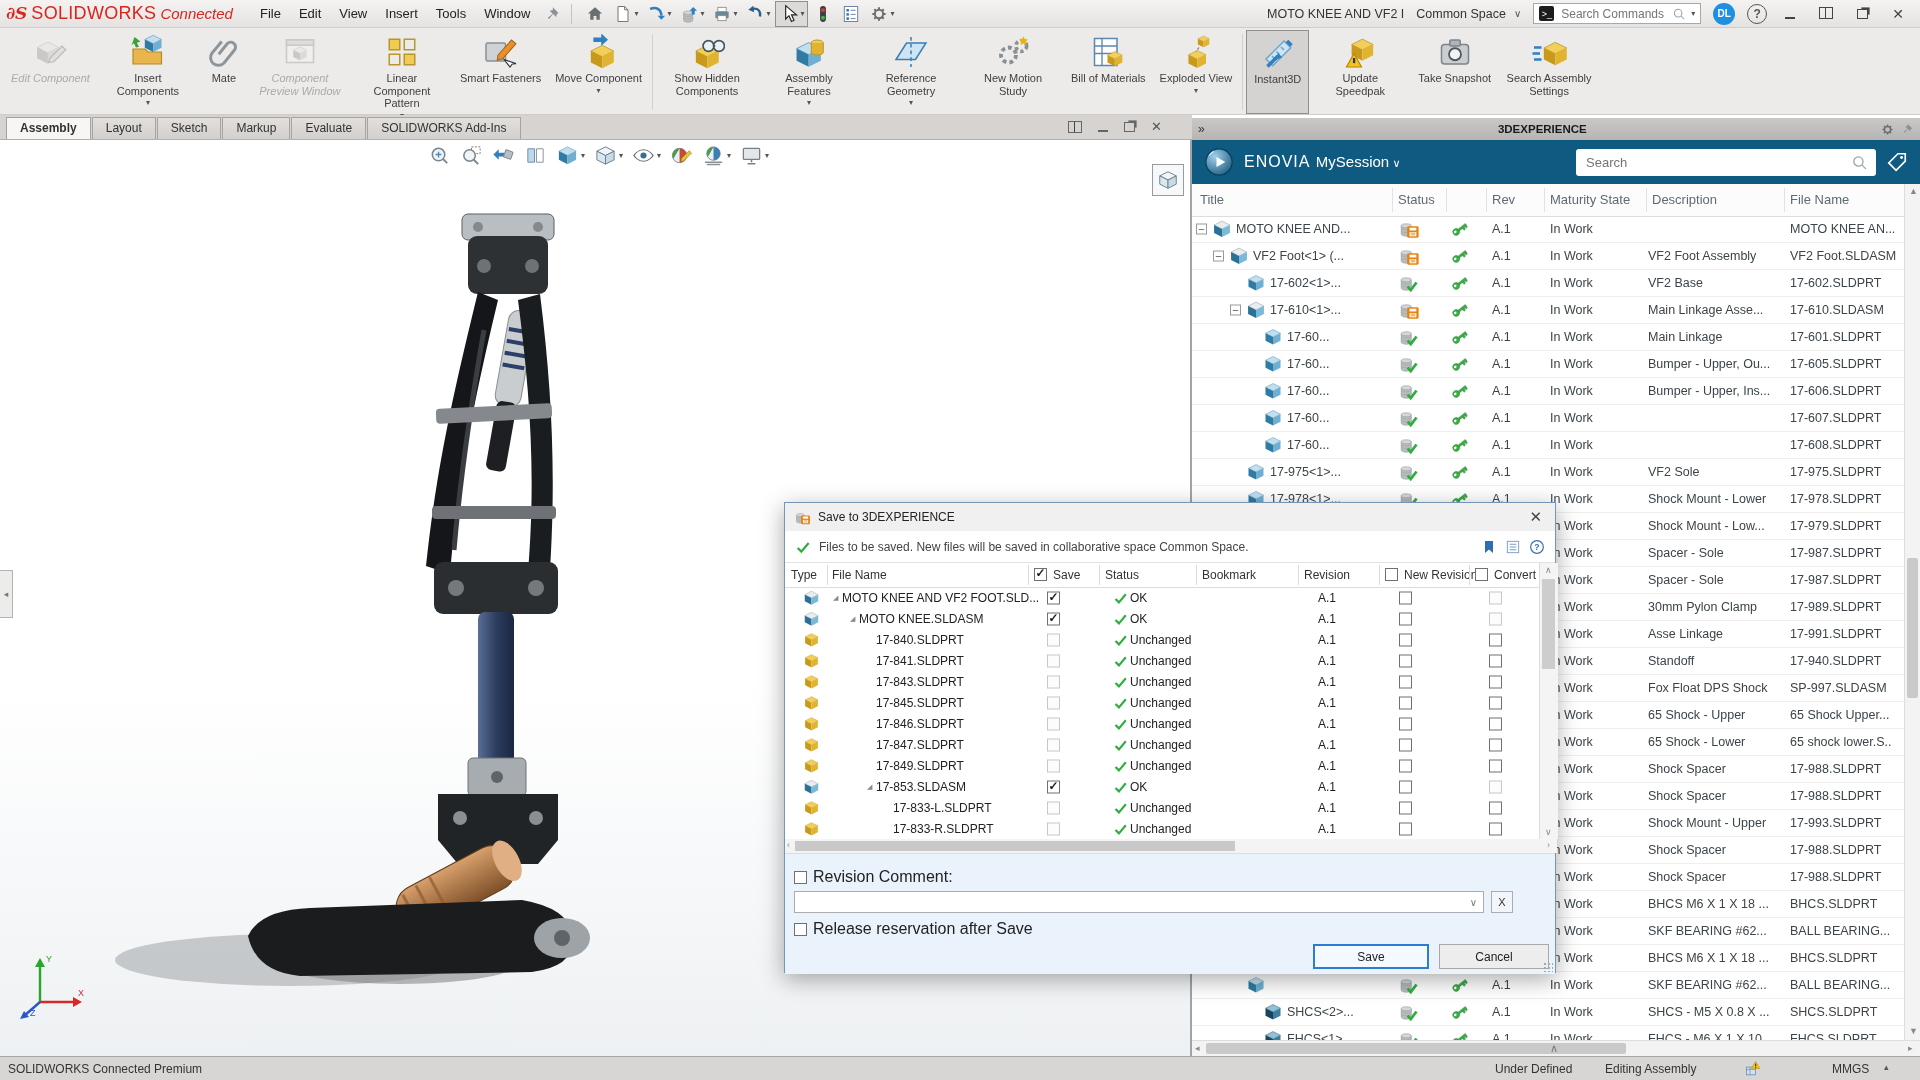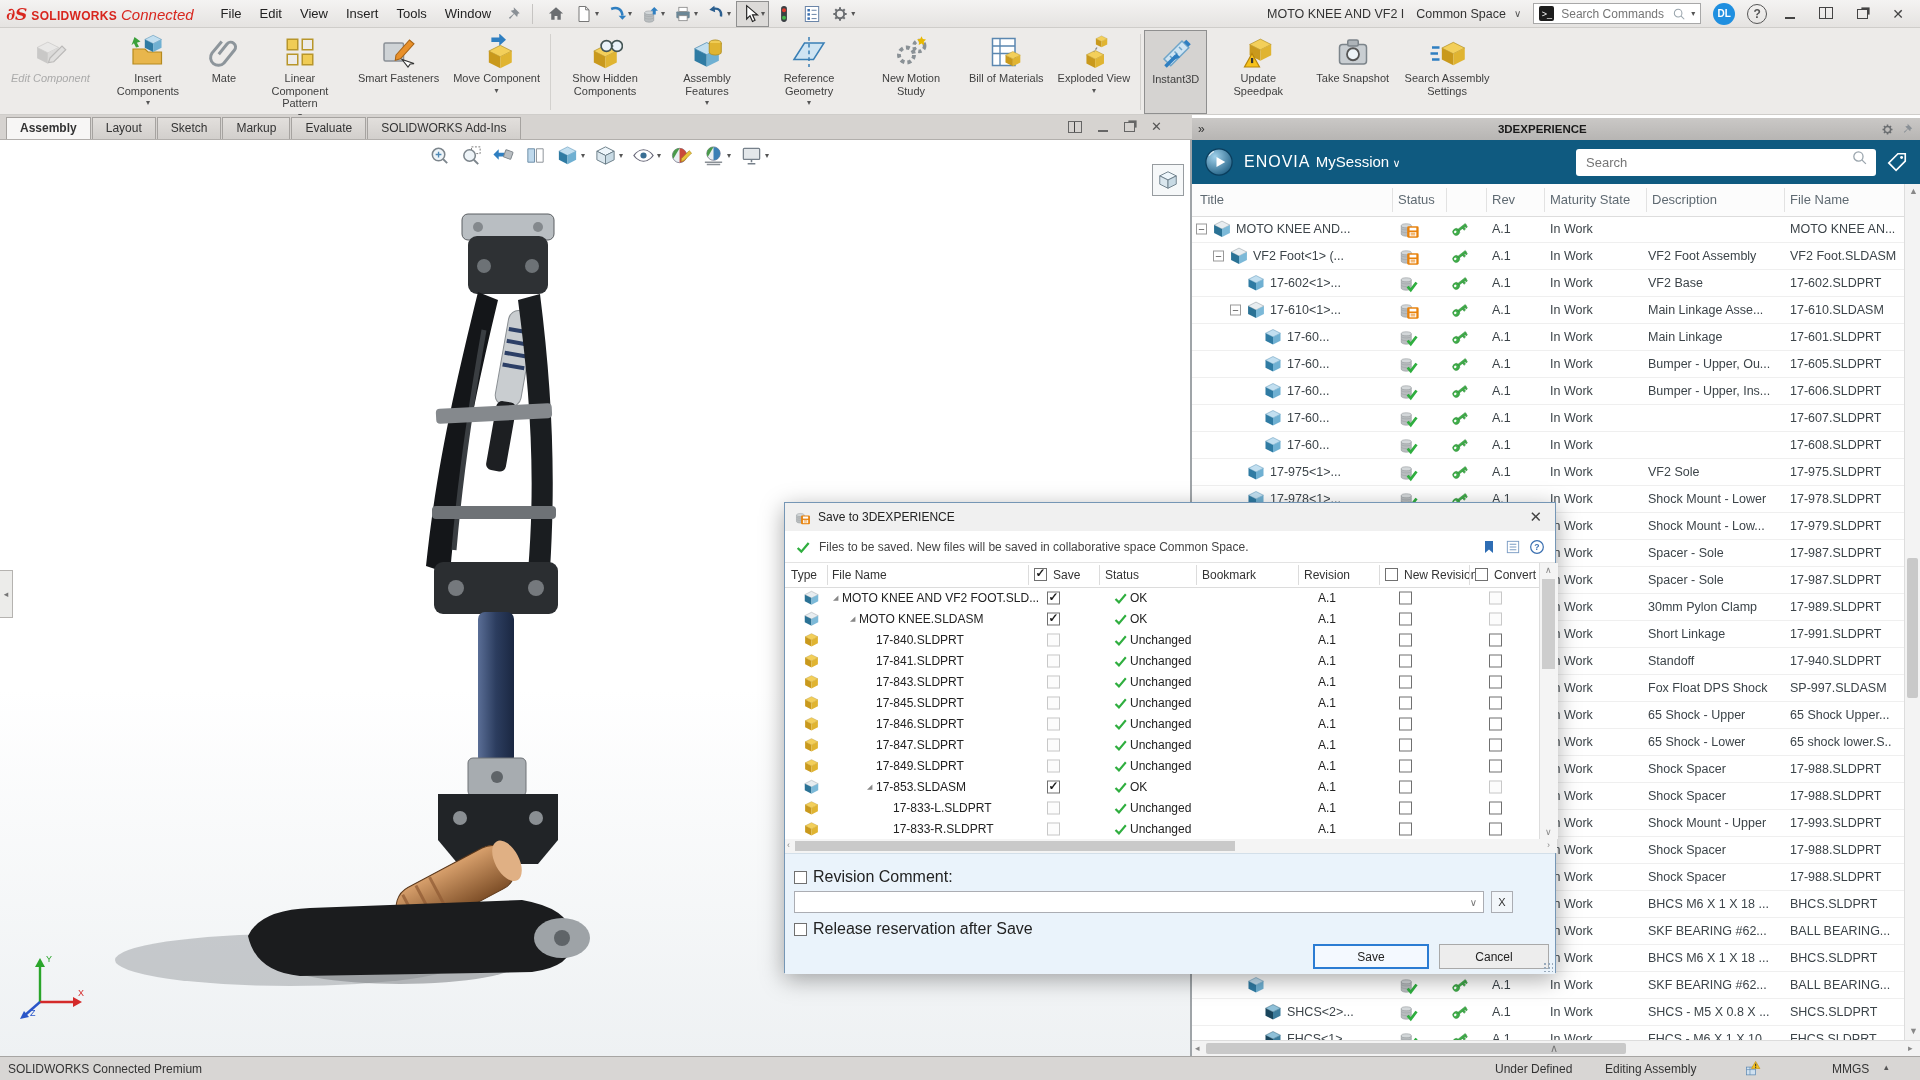--- a/index.html
+++ b/index.html
@@ -6,21 +6,21 @@
   body{width:1920px;height:1080px;position:relative;overflow:hidden;background:#fff;
        font-family:"Liberation Sans",sans-serif;font-size:12px;color:#333;}
   .abs{position:absolute;}
   svg.ic{display:inline-block;vertical-align:middle;}
   
   #menubar{position:absolute;left:0;top:0;width:1920px;height:28px;
     background:linear-gradient(#f4f3f2,#e5e3e1);border-bottom:1px solid #cfcdca;
     display:flex;align-items:center;gap:4px;padding:0 6px;box-sizing:border-box;}
   .logo{display:flex;align-items:baseline;gap:4px;margin-right:14px;white-space:nowrap;}
   .logo .ds{font-family:"DejaVu Serif",serif;font-style:italic;font-weight:bold;font-size:17px;color:#d8261e;}
-  .logo .sw{font-weight:bold;font-size:12px;color:#d8261e;letter-spacing:.3px;}
+  .logo .sw{font-weight:normal;font-size:18px;color:#d8261e;letter-spacing:.3px;}
   .logo .cn{font-style:italic;font-size:15px;color:#d8261e;}
   .menu-item{padding:4px 9px;font-size:13px;color:#222;cursor:default;}
   .tbtn{display:flex;align-items:center;padding:2px 3px;gap:1px;}
   .tbtn svg{width:20px;height:20px;}
   .tbtn.tb-1{border:1px solid #8f8f8f;background:#dcdad8;}
   .dd{font-size:8px;color:#555;}
   .mb-right{margin-left:auto;display:flex;align-items:center;gap:12px;padding-right:4px;white-space:nowrap;}
   .doc-title{font-size:12.5px;color:#333;}
   .space-sel{font-size:12.5px;color:#333;display:flex;align-items:center;gap:8px;}
   .chev{font-size:10px;color:#555;}
@@ -71,21 +71,21 @@
   
   #panel{position:absolute;left:1192px;top:118px;width:728px;height:938px;background:#fff;}
   .p-title{position:absolute;left:0;top:0;width:100%;height:22px;
      background:linear-gradient(#cac8c6,#b7b5b3);display:flex;align-items:center;box-sizing:border-box;padding:0 6px;}
   .p-title .cap{flex:1;text-align:center;font-size:11.5px;font-weight:bold;color:#1a1a1a;}
   .p-enovia{position:absolute;left:0;top:22px;width:100%;height:44px;background:#0f5a80;
      display:flex;align-items:center;gap:10px;padding:0 12px;box-sizing:border-box;}
   .env-name{color:#fff;font-size:16px;letter-spacing:1px;}
   .env-sess{color:#fff;font-size:15px;margin-left:2px;}
   .env-chev{color:#fff;font-size:11px;}
-  .p-search{margin-left:auto;display:flex;background:#fff;border-radius:3px;
+  .p-search{margin-left:auto;display:flex;align-items:center;background:#fff;border-radius:3px;
      width:300px;height:27px;padding:0 8px;box-sizing:border-box;gap:6px;}
   .p-search input{border:none;outline:none;flex:1;font-size:13px;color:#667;background:transparent;
      font-family:"Liberation Sans",sans-serif;}
   .p-cols{position:absolute;left:0;top:66px;width:712px;height:32px;background:#fcfcfc;
      border-bottom:1px solid #ddd;font-size:13px;color:#5f6a72;}
   .p-cols span{position:absolute;top:8px;}
   .p-cols i{position:absolute;top:4px;width:1px;height:24px;background:#e2e2e2;}
   #prows{position:absolute;left:0;top:98px;width:712px;height:824px;overflow:hidden;}
   .prow{position:relative;height:26px;border-bottom:1px solid #efefef;font-size:12.5px;color:#3c4449;}
   .prow>*{position:absolute;top:50%;transform:translateY(-50%);}
@@ -589,20 +589,27 @@
     </div>
 
     <div class="rbtn st-norm">
       <svg>
         <use href="#s-mate"></use>
       </svg>
       <span class="lbl">Mate</span>
 
     </div>
 
+    <div class="rbtn st-dis">
+      <svg>
+        <use href="#s-preview"></use>
+      </svg>
+      <span class="lbl">Component Preview Window</span>
+
+    </div>
 
     <div class="rbtn st-norm">
       <svg>
         <use href="#s-linear"></use>
       </svg>
       <span class="lbl">Linear Component Pattern</span>
       <span class="dd">▾</span>
     </div>
 
     <div class="rbtn st-norm">
@@ -1198,21 +1205,21 @@
         </svg>
         <span class="ttl"></span>
         <svg class="stic">
           <use href="#s-stcheck"></use>
         </svg>
         <svg class="keyi">
           <use href="#s-key"></use>
         </svg>
         <span class="rev">A.1</span>
         <span class="mat">In Work</span>
-        <span class="dsc">Short Linkage</span>
+        <span class="dsc">Asse Linkage</span>
         <span class="fil">17-991.SLDPRT</span>
       </div>
 
       <div class="prow ind-2">
 
         <svg class="ricn">
           <use href="#s-part"></use>
         </svg>
         <span class="ttl"></span>
         <svg class="stic">

